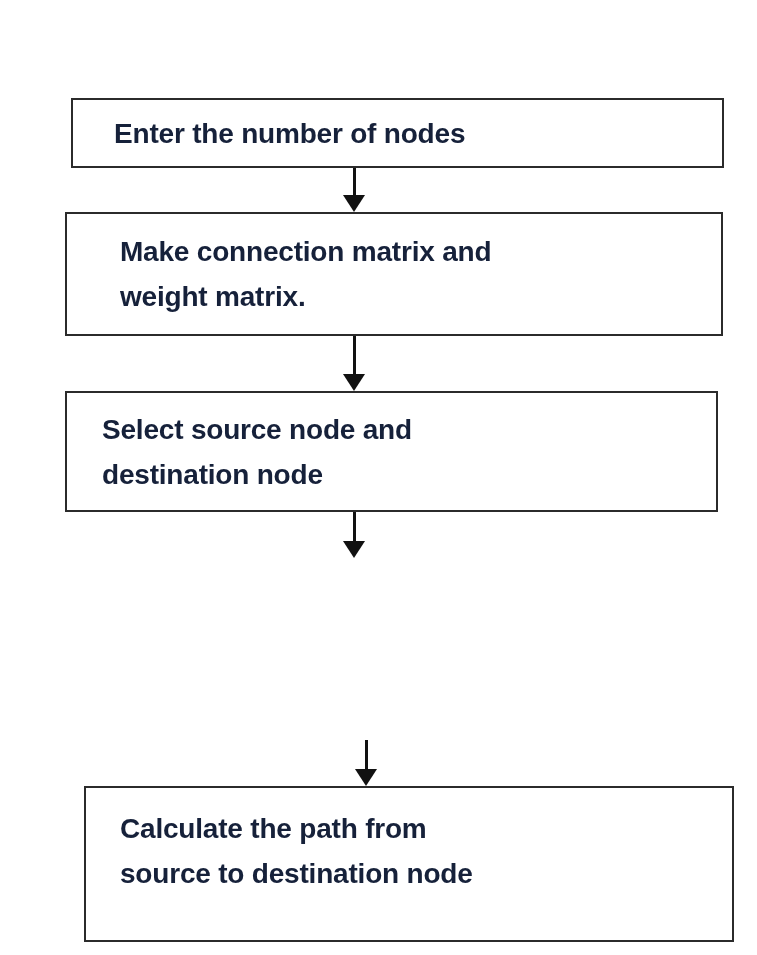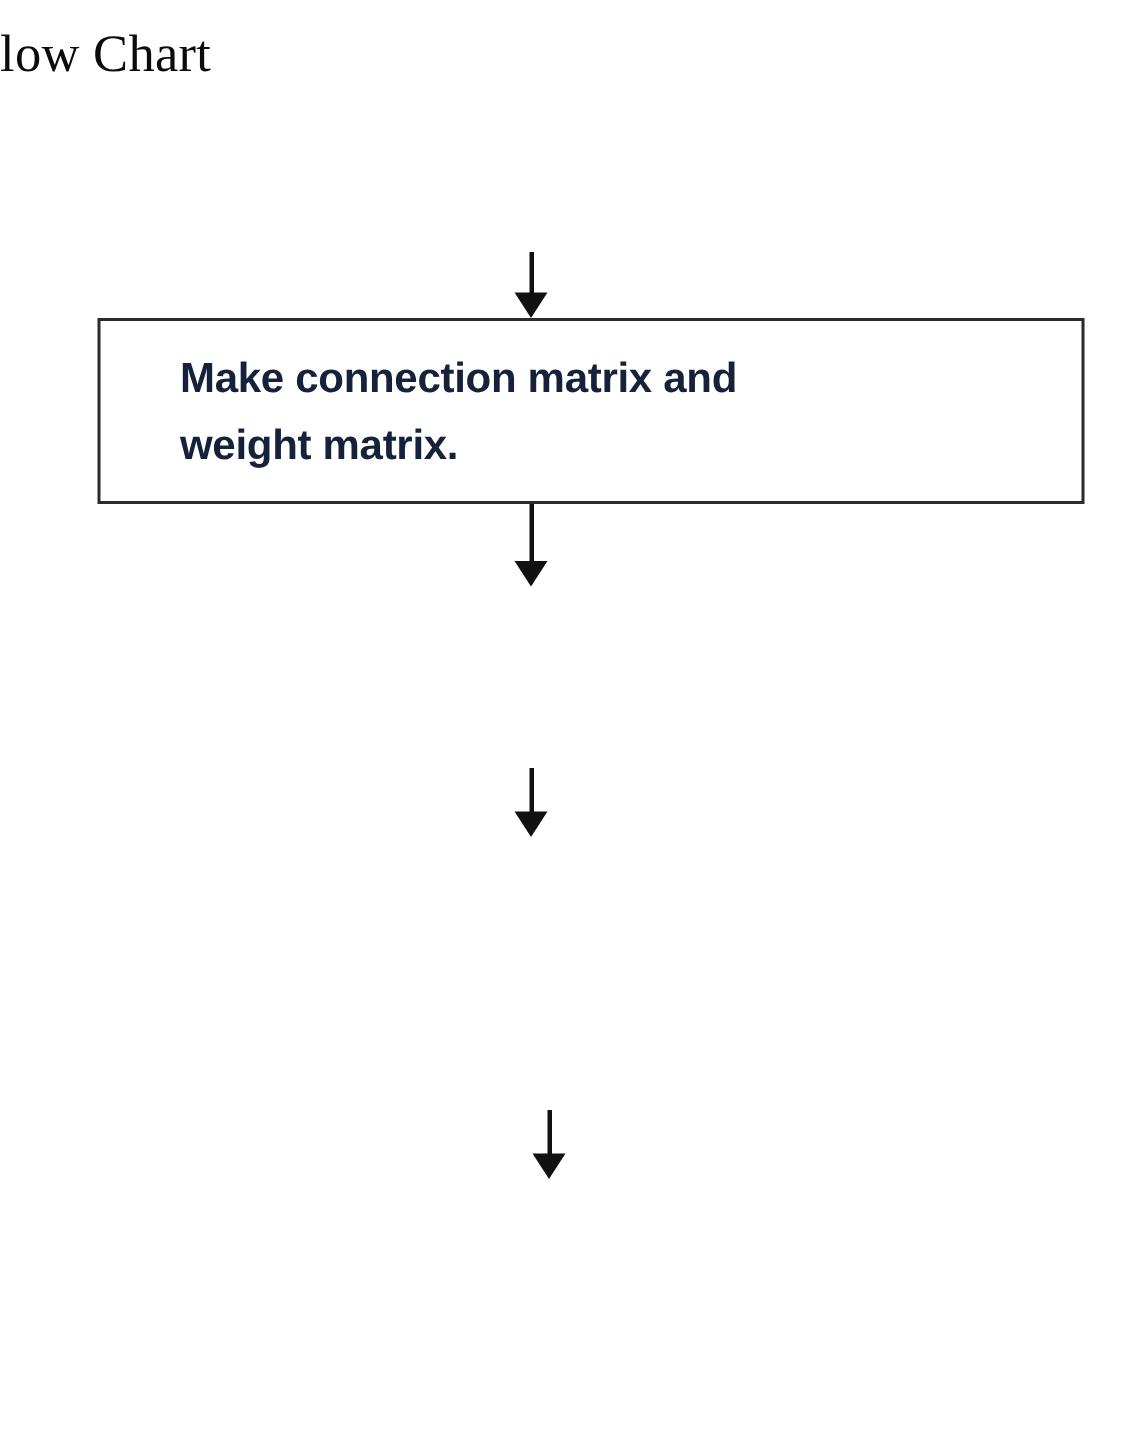--- a/index.html
+++ b/index.html
@@ -112,44 +112,54 @@
   #arrow-3 .shaft { height: 30px; }
 
   #arrow-4 { left: 355px; top: 740px; width: 22px; height: 46px; }
   #arrow-4 .shaft { height: 30px; }
 </style>
 </head>
 <body>
 
 <div id="flowchart-root">
 
-  <div class="chart-title">low Chart</div>
 
+  <div class="node-box" id="node-1">
+    <div class="node-text">Enter the number of nodes</div>
+  </div>
 
   <div class="connector" id="arrow-1">
     <div class="shaft"></div>
     <div class="head"></div>
   </div>
 
   <div class="node-box" id="node-2">
     <div class="node-text">Make connection matrix and
 weight matrix.</div>
   </div>
 
   <div class="connector" id="arrow-2">
     <div class="shaft"></div>
     <div class="head"></div>
   </div>
 
+  <div class="node-box" id="node-3">
+    <div class="node-text">Select source node and
+destination node</div>
+  </div>
 
   <div class="connector" id="arrow-3">
     <div class="shaft"></div>
     <div class="head"></div>
   </div>
 
 
   <div class="connector" id="arrow-4">
     <div class="shaft"></div>
     <div class="head"></div>
   </div>
 
+  <div class="node-box" id="node-5">
+    <div class="node-text">Calculate the path from
+source to destination node</div>
+  </div>
 
 </div>
 
 </body></html>

